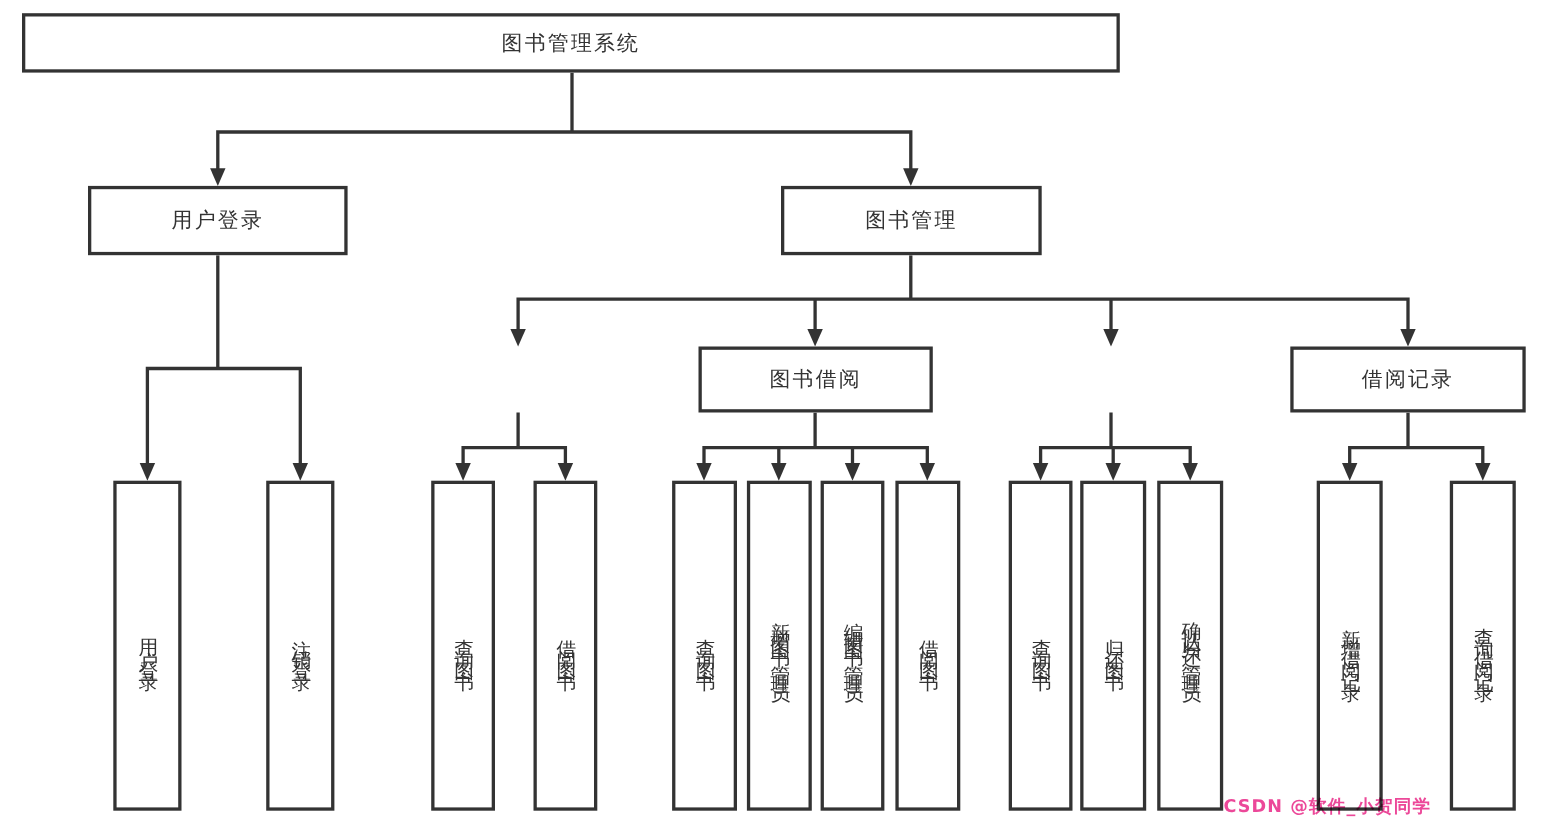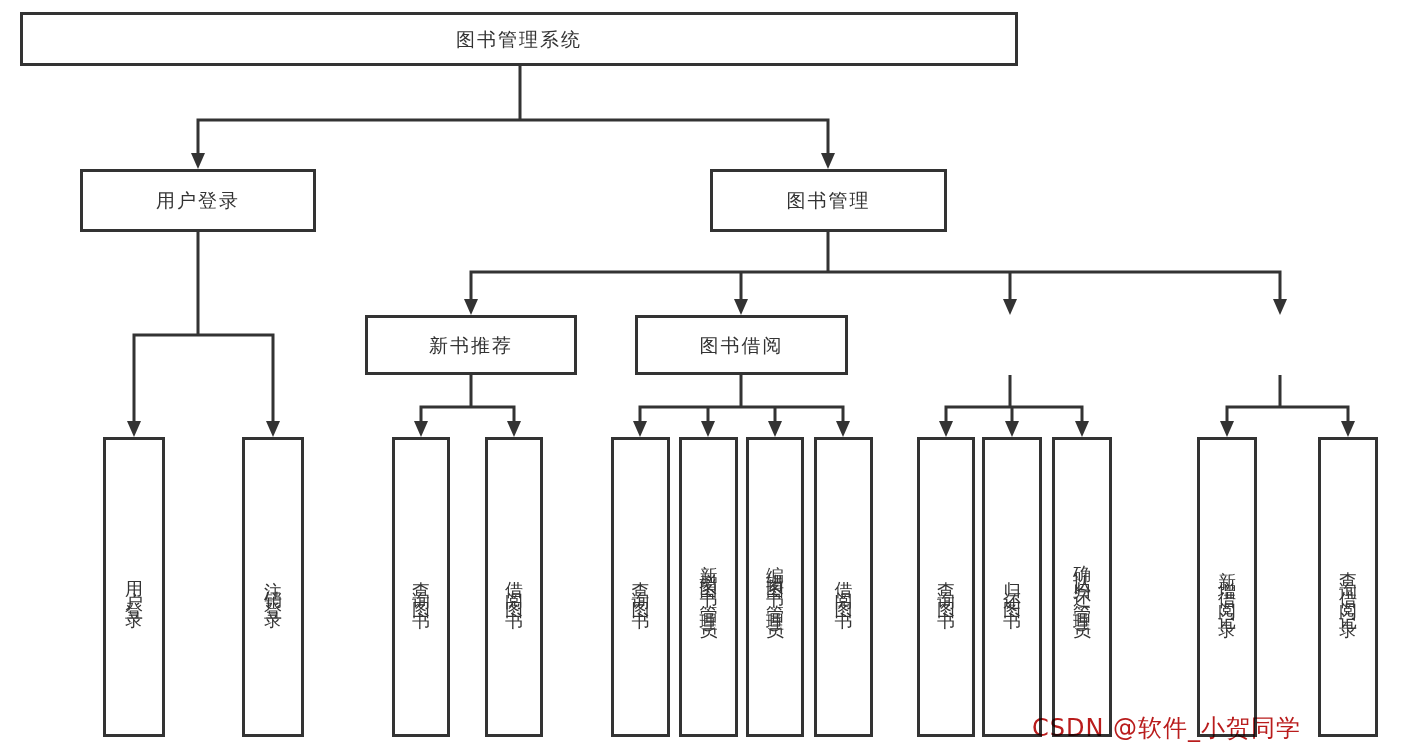--- a/index.html
+++ b/index.html
@@ -58,26 +58,27 @@
   #l-bb-borrow { left: 814px;  width: 59px; }
   #l-cb-query  { left: 917px;  width: 58px; }
   #l-cb-return { left: 982px;  width: 60px; }
   #l-cb-confirm{ left: 1052px; width: 60px; letter-spacing: 8px; }
   #l-rec-add   { left: 1197px; width: 60px; }
   #l-rec-query { left: 1318px; width: 60px; }
   .watermark {
     position: absolute;
     right: 4px;
     bottom: 3px;
-    font-size: 24px;
-    color: #b91c1c;
+    font-size: 16px;
+    color: #ec4899;
     letter-spacing: 1px;
     z-index: 3;
     mix-blend-mode: multiply;
     white-space: nowrap;
+    font-weight: bold;
   }
 </style>
 </head>
 <body>
 
 <div id="canvas">
 
   <svg class="connectors" viewBox="0 0 1405 747" xmlns="http://www.w3.org/2000/svg">
     <g stroke="#333333" stroke-width="3" fill="none">
       <path d="M520 66 V120 M196.5 120 H829.5 M198 120 V157 M828 120 V157"></path>
@@ -109,22 +110,22 @@
       <polygon points="1220,421 1234,421 1227,437"></polygon>
       <polygon points="1341,421 1355,421 1348,437"></polygon>
     </g>
   </svg>
 
   <div class="node hnode" id="n-root">图书管理系统</div>
 
   <div class="node hnode" id="n-login">用户登录</div>
   <div class="node hnode" id="n-mgmt">图书管理</div>
 
-  <div class="node hnode" id="n-newbooks">新书推荐</div>
   <div class="node hnode" id="n-borrow">图书借阅</div>
+  <div class="node hnode" id="n-records">借阅记录</div>
 
   <div class="node vnode leaf" id="l-userlogin">用户登录</div>
   <div class="node vnode leaf" id="l-logout">注销登录</div>
   <div class="node vnode leaf" id="l-nb-query">查询图书</div>
   <div class="node vnode leaf" id="l-nb-borrow">借阅图书</div>
   <div class="node vnode leaf" id="l-bb-query">查询图书</div>
   <div class="node vnode leaf" id="l-bb-add">新增图书（管理员）</div>
   <div class="node vnode leaf" id="l-bb-edit">编辑图书（管理员）</div>
   <div class="node vnode leaf" id="l-bb-borrow">借阅图书</div>
   <div class="node vnode leaf" id="l-cb-query">查询图书</div>

